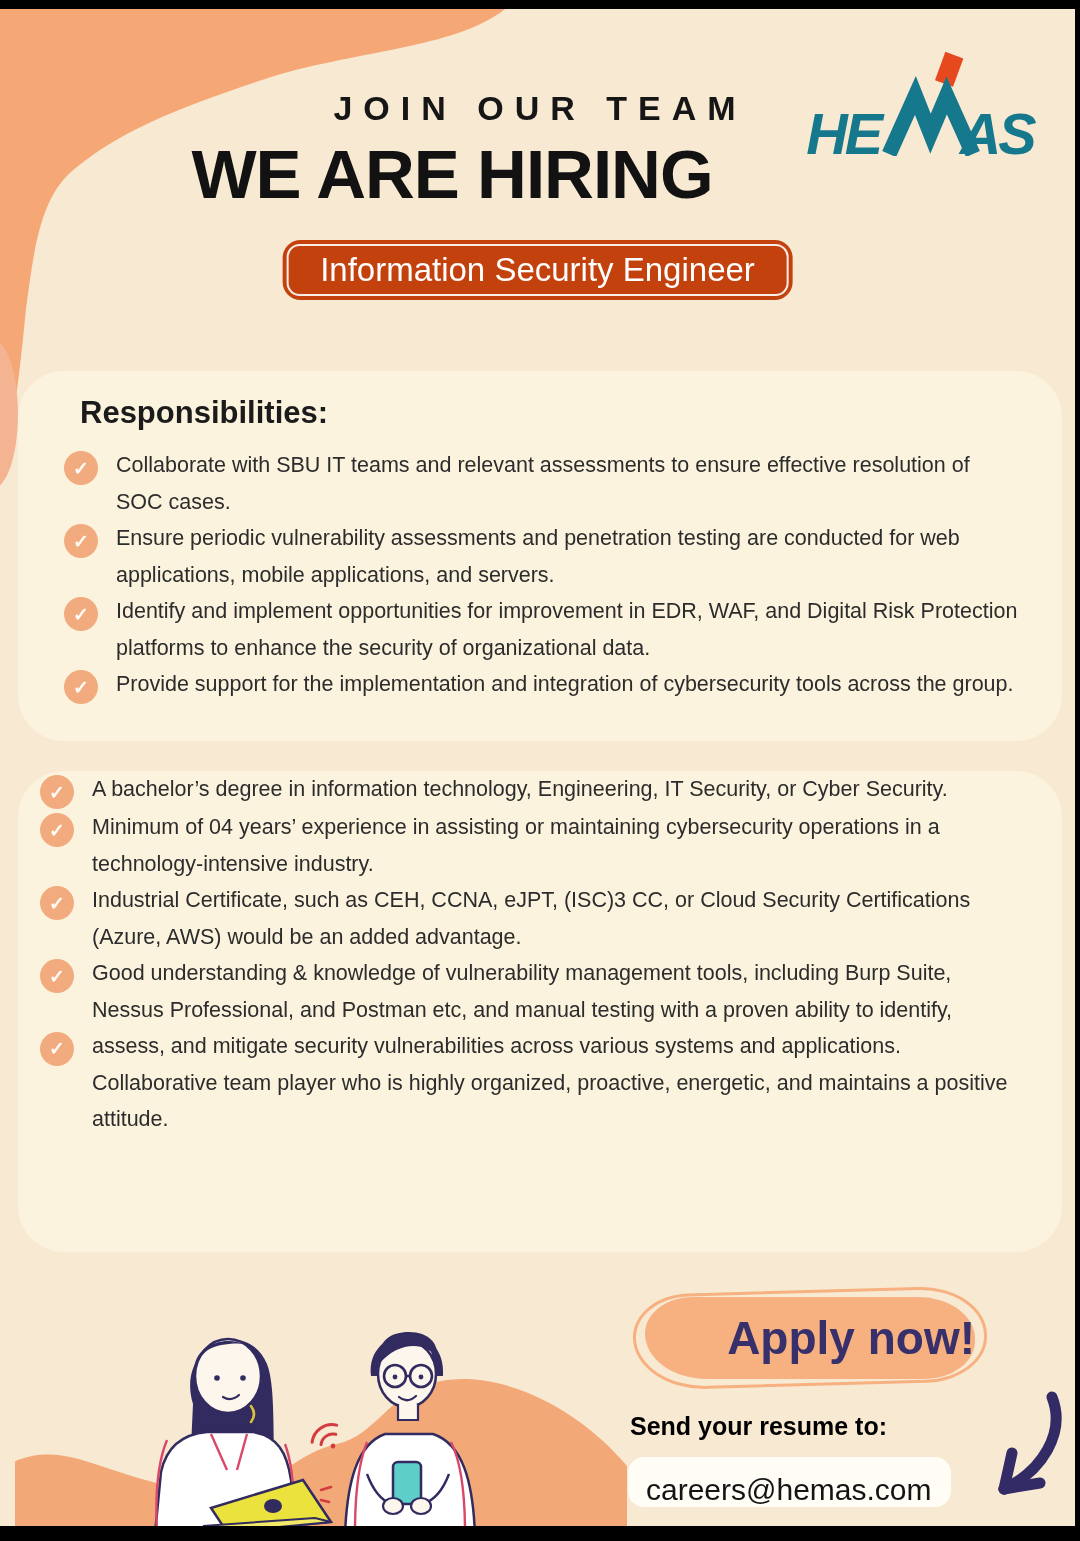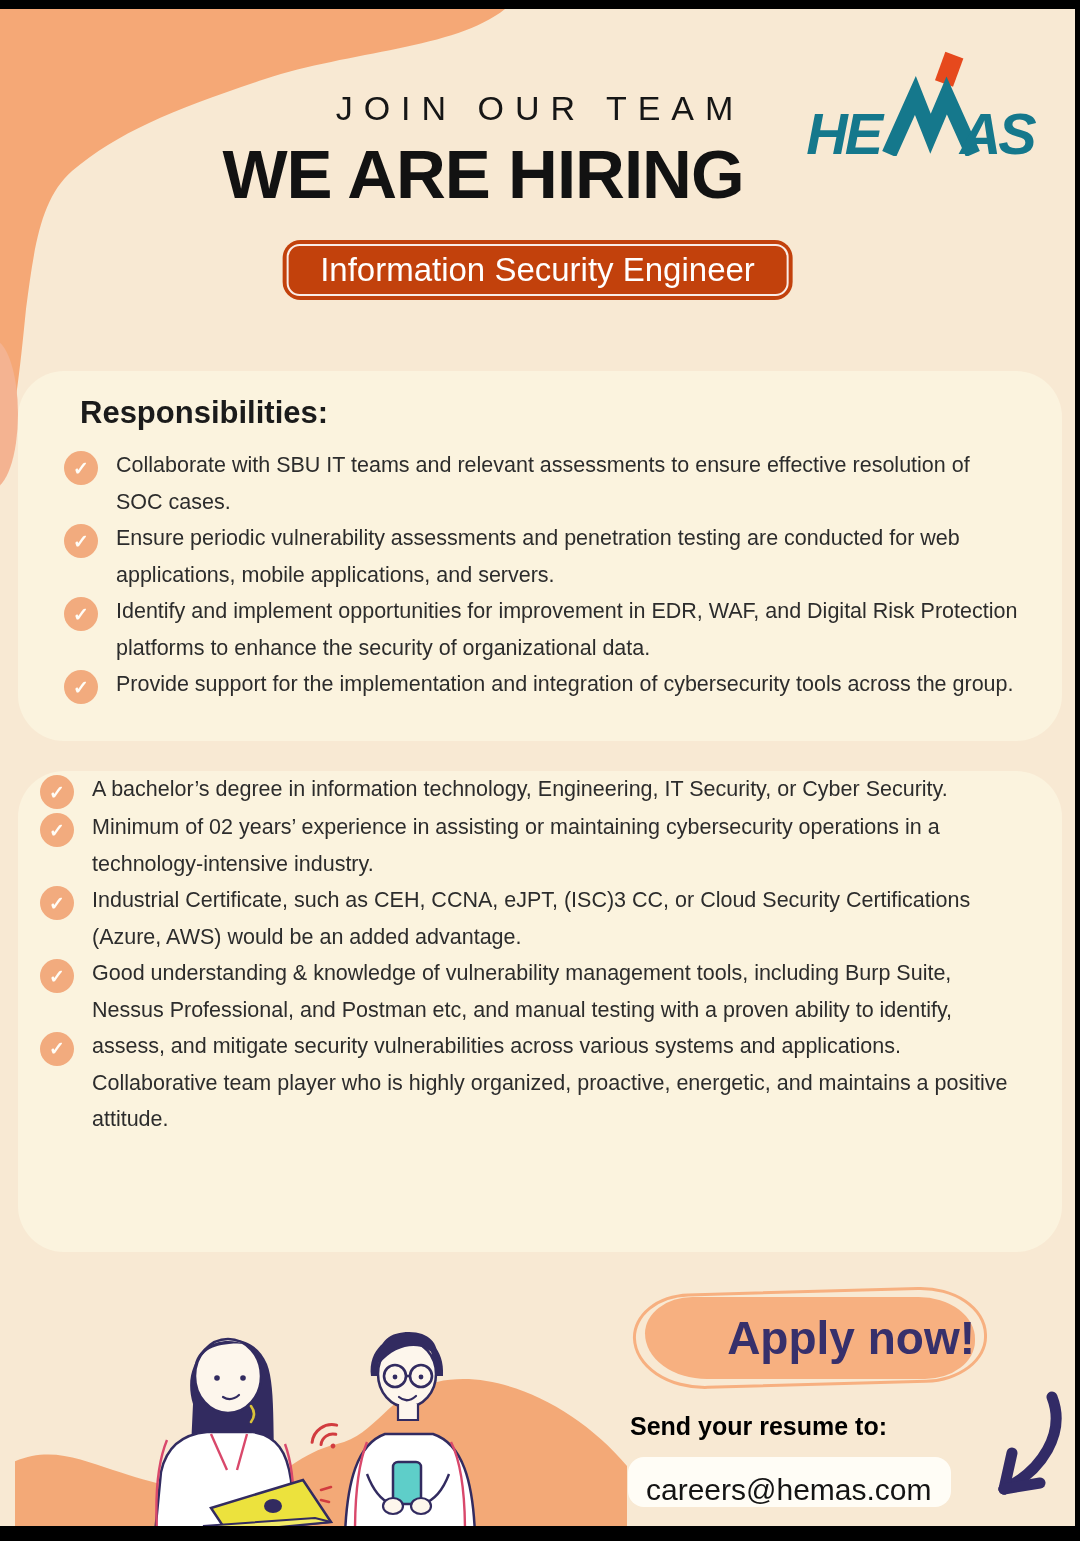--- a/index.html
+++ b/index.html
@@ -15,25 +15,25 @@
     background:#f8e9d3;
     overflow:hidden;
   }
   
   .blob-topleft { position:absolute; top:0; left:0; width:520px; height:480px; }
   .blob-left-sliver { position:absolute; top:330px; left:-34px; width:52px; height:150px;
     background:#f4b391; border-radius:50%; }
   
   .kicker {
     position:absolute; top:80px; left:0; width:1080px; text-align:center;
-    font-size:34px; font-weight:400; letter-spacing:11px; color:#161616;
+    font-size:34px; font-weight:700; letter-spacing:11px; color:#161616;
   }
   .title {
     position:absolute; top:126px; left:0; width:904px; text-align:center;
-    font-size:69px; font-weight:700; letter-spacing:-1px; color:#121212;padding-left:31px;
+    font-size:69px; font-weight:700; letter-spacing:-1px; color:#121212;
   }
   .role-pill {
     position:absolute; top:231px; left:50%; transform:translateX(-50%);
     background:#c2410c; color:#fff; border-radius:18px;
     font-size:33px; font-weight:500; padding:11px 38px; white-space:nowrap;
   }
   .role-pill::after {
     content:""; position:absolute; inset:4px; border:2px solid rgba(255,255,255,.9);
     border-radius:13px; pointer-events:none;
   }
@@ -129,21 +129,21 @@
   </section>
 
   <section class="card" id="card-qual">
     <div class="items">
       <div class="item">
         <span class="check">✓</span>
         <p>A bachelor’s degree in information technology, Engineering, IT Security, or Cyber Security.</p>
       </div>
       <div class="item">
         <span class="check">✓</span>
-        <p>Minimum of 02 years’ experience in assisting or maintaining cybersecurity operations in a technology-intensive industry.</p>
+        <p>Minimum of 04 years’ experience in assisting or maintaining cybersecurity operations in a technology-intensive industry.</p>
       </div>
       <div class="item">
         <span class="check">✓</span>
         <p>Industrial Certificate, such as CEH, CCNA, eJPT, (ISC)3 CC, or Cloud Security Certifications (Azure, AWS) would be an added advantage.</p>
       </div>
       <div class="item">
         <span class="check">✓</span>
         <p>Good understanding &amp; knowledge of vulnerability management tools, including Burp Suite, Nessus Professional, and Postman etc, and manual testing with a proven ability to identify, assess, and mitigate security vulnerabilities across various systems and applications.</p>
       </div>
       <div class="item item-q5">

